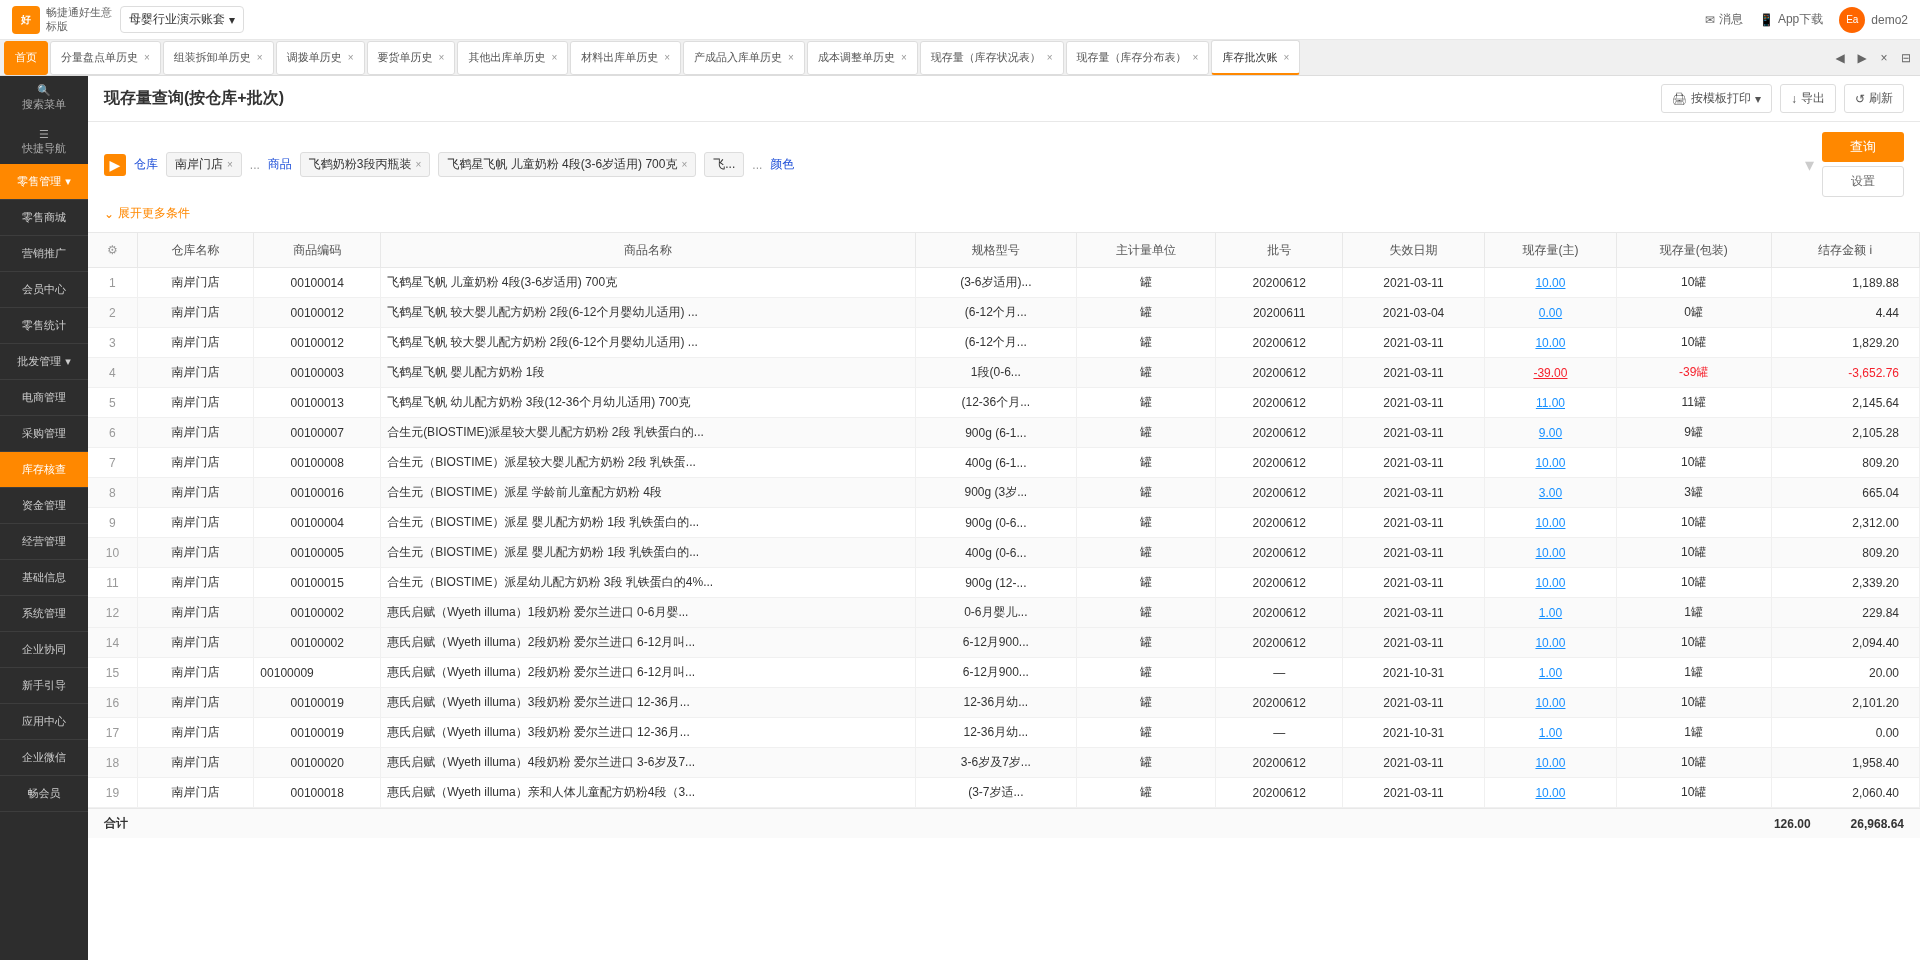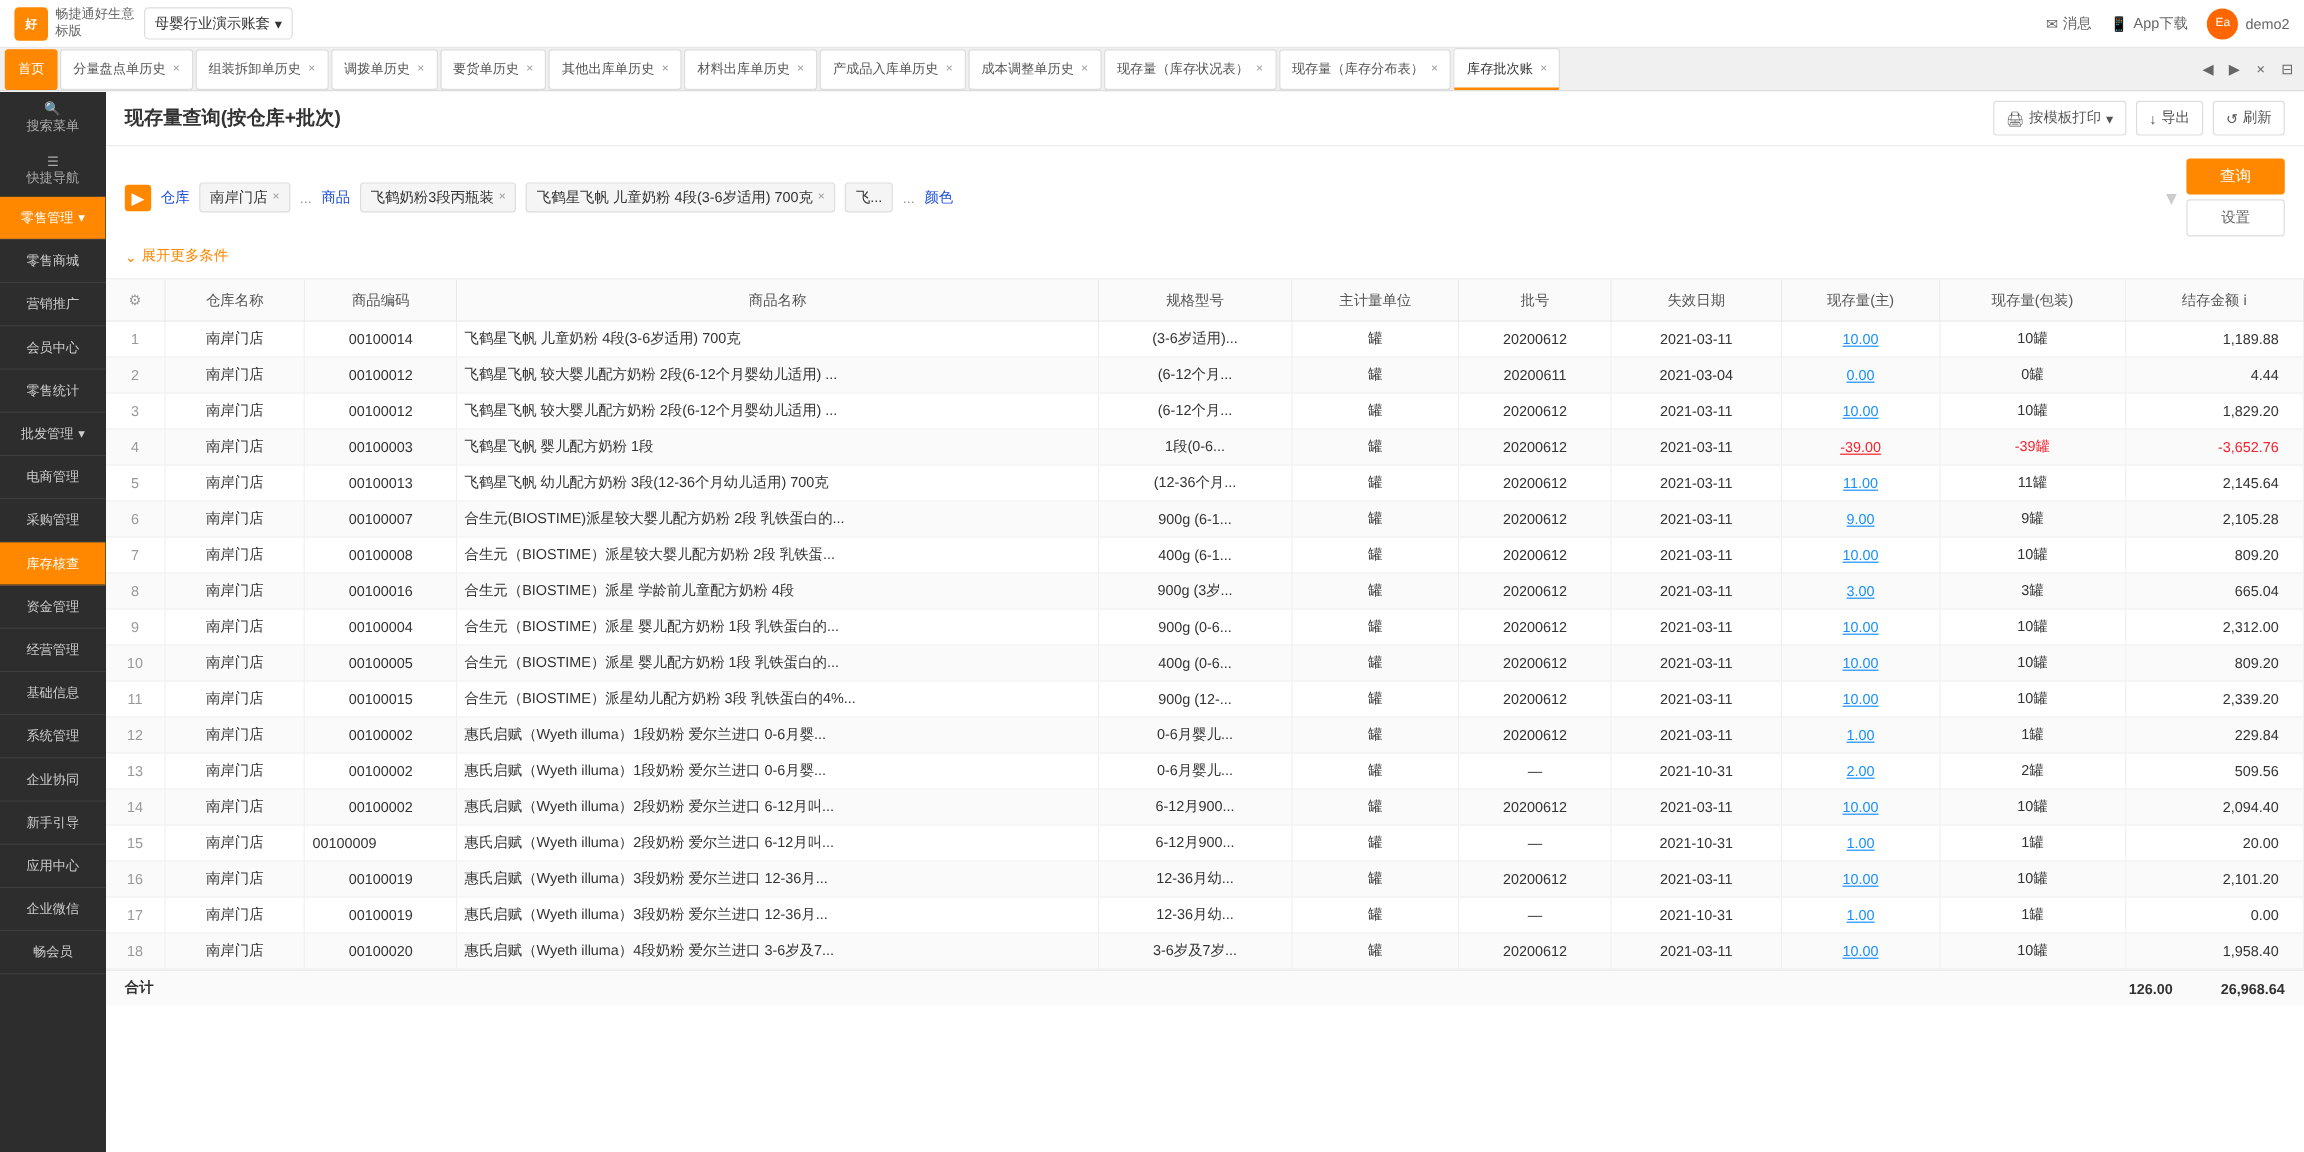--- a/index.html
+++ b/index.html
@@ -562,33 +562,20 @@
       <td style="text-align:center;">00100002</td>
       <td class="td-left" style="max-width:280px;overflow:hidden;text-overflow:ellipsis;white-space:nowrap;">惠氏启赋（Wyeth illuma）1段奶粉 爱尔兰进口 0-6月婴...</td>
       <td style="text-align:center;">0-6月婴儿...</td>
       <td style="text-align:center;">罐</td>
       <td style="text-align:center;">20200612</td>
       <td style="text-align:center;">2021-03-11</td>
       <td class="td-link" style="text-align:center;">1.00</td>
       <td class="" style="text-align:center;">1罐</td>
       <td class="td-num">229.84</td>
     </tr>
-          <tr style="background: rgb(255, 255, 255);">
-      <td style="text-align:center;color:#999;">13</td>
-      <td style="text-align:center;">南岸门店</td>
-      <td style="text-align:center;">00100002</td>
-      <td class="td-left" style="max-width:280px;overflow:hidden;text-overflow:ellipsis;white-space:nowrap;">惠氏启赋（Wyeth illuma）1段奶粉 爱尔兰进口 0-6月婴...</td>
-      <td style="text-align:center;">0-6月婴儿...</td>
-      <td style="text-align:center;">罐</td>
-      <td style="text-align:center;">—</td>
-      <td style="text-align:center;">2021-10-31</td>
-      <td class="td-link" style="text-align:center;">2.00</td>
-      <td class="" style="text-align:center;">2罐</td>
-      <td class="td-num">509.56</td>
-    </tr>
           <tr style="background: rgb(250, 250, 250);">
       <td style="text-align:center;color:#999;">14</td>
       <td style="text-align:center;">南岸门店</td>
       <td style="text-align:center;">00100002</td>
       <td class="td-left" style="max-width:280px;overflow:hidden;text-overflow:ellipsis;white-space:nowrap;">惠氏启赋（Wyeth illuma）2段奶粉 爱尔兰进口 6-12月叫...</td>
       <td style="text-align:center;">6-12月900...</td>
       <td style="text-align:center;">罐</td>
       <td style="text-align:center;">20200612</td>
       <td style="text-align:center;">2021-03-11</td>
       <td class="td-link" style="text-align:center;">10.00</td>
@@ -640,20 +627,33 @@
       <td style="text-align:center;">00100020</td>
       <td class="td-left" style="max-width:280px;overflow:hidden;text-overflow:ellipsis;white-space:nowrap;">惠氏启赋（Wyeth illuma）4段奶粉 爱尔兰进口 3-6岁及7...</td>
       <td style="text-align:center;">3-6岁及7岁...</td>
       <td style="text-align:center;">罐</td>
       <td style="text-align:center;">20200612</td>
       <td style="text-align:center;">2021-03-11</td>
       <td class="td-link" style="text-align:center;">10.00</td>
       <td class="" style="text-align:center;">10罐</td>
       <td class="td-num">1,958.40</td>
     </tr>
+          <tr style="background: rgb(255, 255, 255);">
+      <td style="text-align:center;color:#999;">19</td>
+      <td style="text-align:center;">南岸门店</td>
+      <td style="text-align:center;">00100018</td>
+      <td class="td-left" style="max-width:280px;overflow:hidden;text-overflow:ellipsis;white-space:nowrap;">惠氏启赋（Wyeth illuma）亲和人体儿童配方奶粉4段（3...</td>
+      <td style="text-align:center;">(3-7岁适...</td>
+      <td style="text-align:center;">罐</td>
+      <td style="text-align:center;">20200612</td>
+      <td style="text-align:center;">2021-03-11</td>
+      <td class="td-link" style="text-align:center;">10.00</td>
+      <td class="" style="text-align:center;">10罐</td>
+      <td class="td-num">2,060.40</td>
+    </tr>
         </tbody>
     </table>
 
     <div class="table-footer">
       <span class="footer-label">合计</span>
       <div class="footer-total">
         <span>126.00</span>
         <span>26,968.64</span>
       </div>
     </div>

